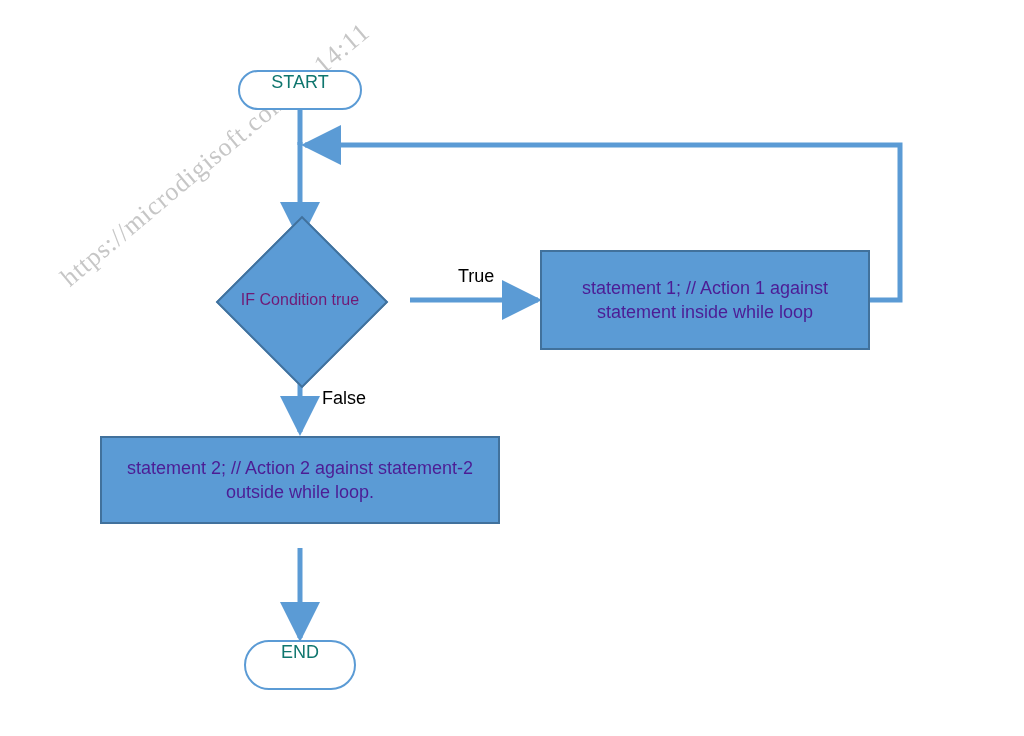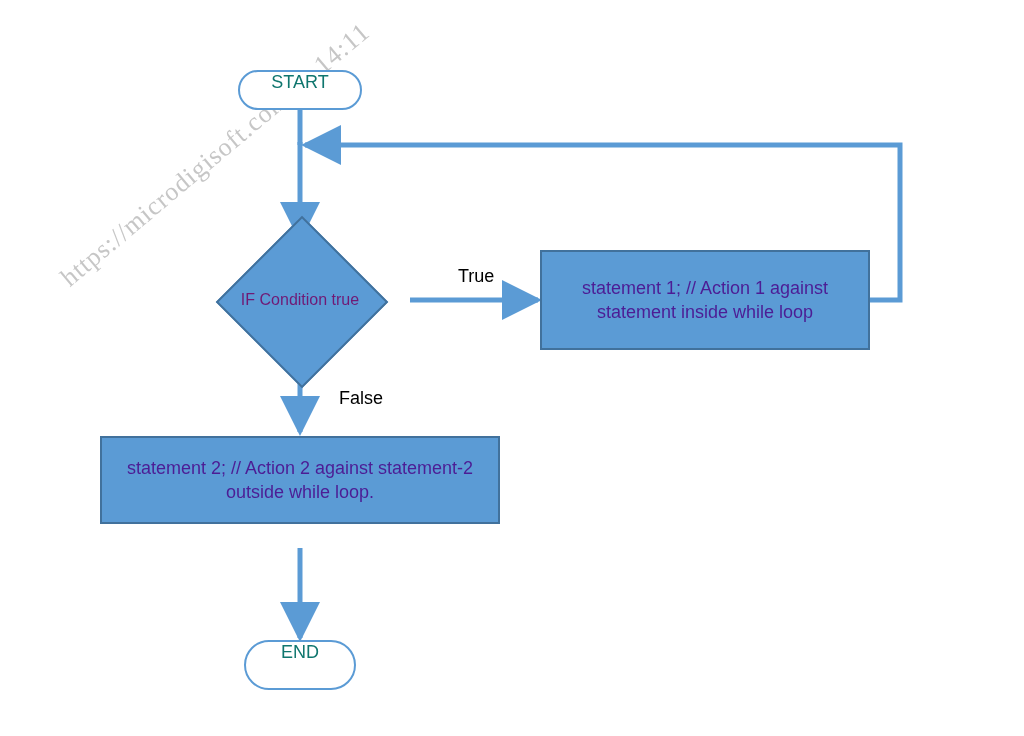--- a/index.html
+++ b/index.html
@@ -117,21 +117,21 @@
 </div>
 
 <div class="decision-wrap" style="left:214px; top:214px; width:172px; height:172px;">
 
   <div class="decision-diamond" style="left:27px; top:27px; width:118px; height:118px;"></div>
   <div class="decision-label">IF Condition true</div>
 </div>
 
 <div class="edge-label" style="left:458px; top:266px;">True</div>
 
-<div class="edge-label" style="left:322px; top:388px;margin-left:17px;">False</div>
+<div class="edge-label" style="left:322px; top:388px;">False</div>
 
 <div class="shape process" style="left:540px; top:250px; width:330px; height:100px;">
   <span>statement 1; // Action 1 against statement inside while loop</span>
 </div>
 
 <div class="shape process" style="left:100px; top:436px; width:400px; height:88px;">
   <span>statement 2; // Action 2 against statement-2 outside while loop.</span>
 </div>
 
 <div class="shape terminator" style="left:244px; top:640px; width:112px; height:50px;">

